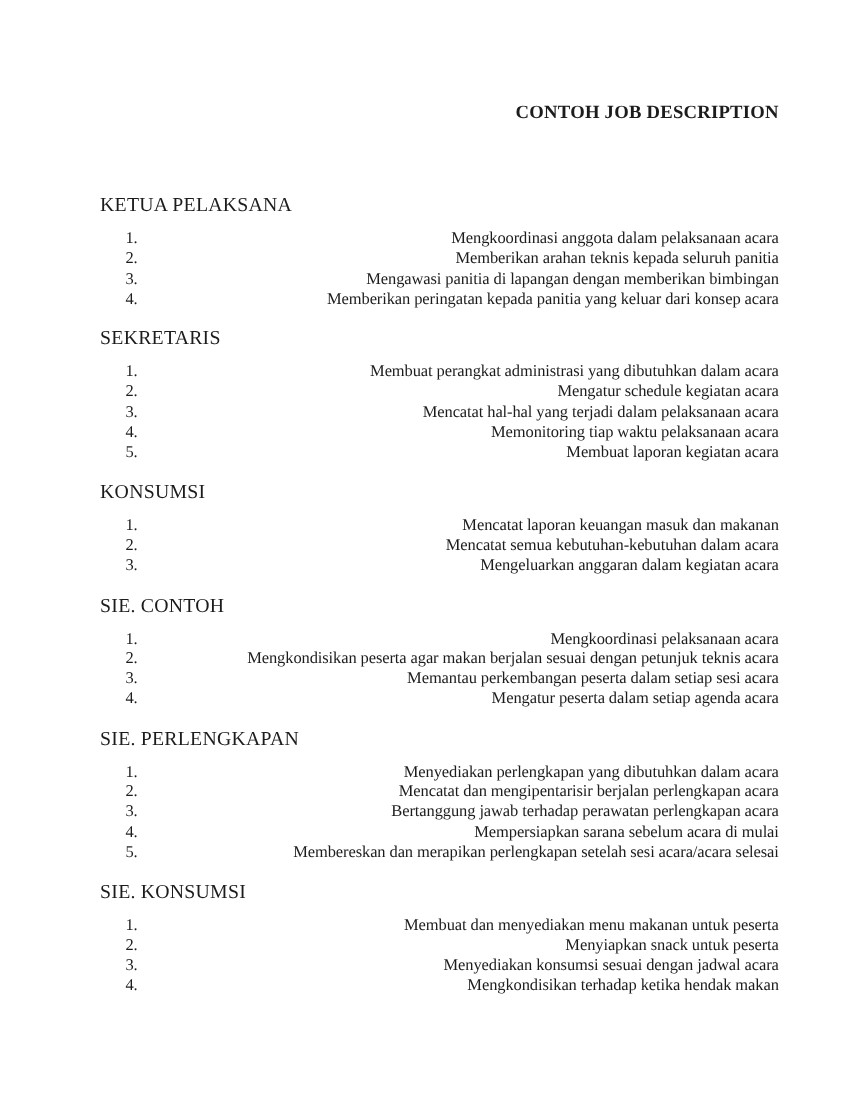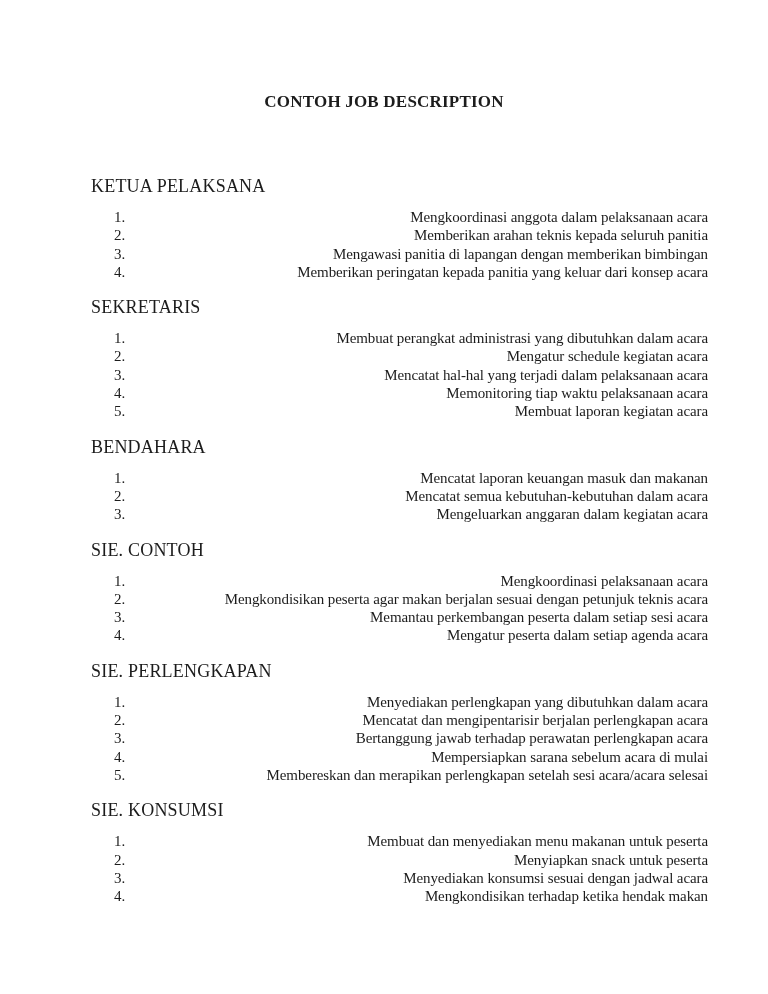--- a/index.html
+++ b/index.html
@@ -12,21 +12,21 @@
     width: 768px;
     height: 994px;
     background: #ffffff;
     font-family: "Liberation Serif", "DejaVu Serif", serif;
     color: #1c1c1c;
     box-sizing: border-box;
     padding: 92px 60px 0 91px;
     overflow: hidden;
   }
   .doc-title {
-    text-align: center;
+    text-align: right;
     font-size: 17px;
     font-weight: bold;
     line-height: 20px;
     letter-spacing: 0.2px;
     margin: 0 0 0 -31px; 
     padding-right: 0;
     width: 648px;
   }
   .section-heading {
     font-size: 18px;
@@ -77,21 +77,21 @@
 
   <h2 class="section-heading">SEKRETARIS</h2>
   <ol class="job-list">
     <li>Membuat perangkat administrasi yang dibutuhkan dalam acara</li>
     <li>Mengatur schedule kegiatan acara</li>
     <li>Mencatat hal-hal yang terjadi dalam pelaksanaan acara</li>
     <li>Memonitoring tiap waktu pelaksanaan acara</li>
     <li>Membuat laporan kegiatan acara</li>
   </ol>
 
-  <h2 class="section-heading">BENDAHARA</h2>
+  <h2 class="section-heading">KONSUMSI</h2>
   <ol class="job-list">
     <li>Mencatat laporan keuangan masuk dan makanan</li>
     <li>Mencatat semua kebutuhan-kebutuhan dalam acara</li>
     <li>Mengeluarkan anggaran dalam kegiatan acara</li>
   </ol>
 
   <h2 class="section-heading">SIE. CONTOH</h2>
   <ol class="job-list">
     <li>Mengkoordinasi pelaksanaan acara</li>
     <li>Mengkondisikan peserta agar makan berjalan sesuai dengan petunjuk teknis acara</li>

